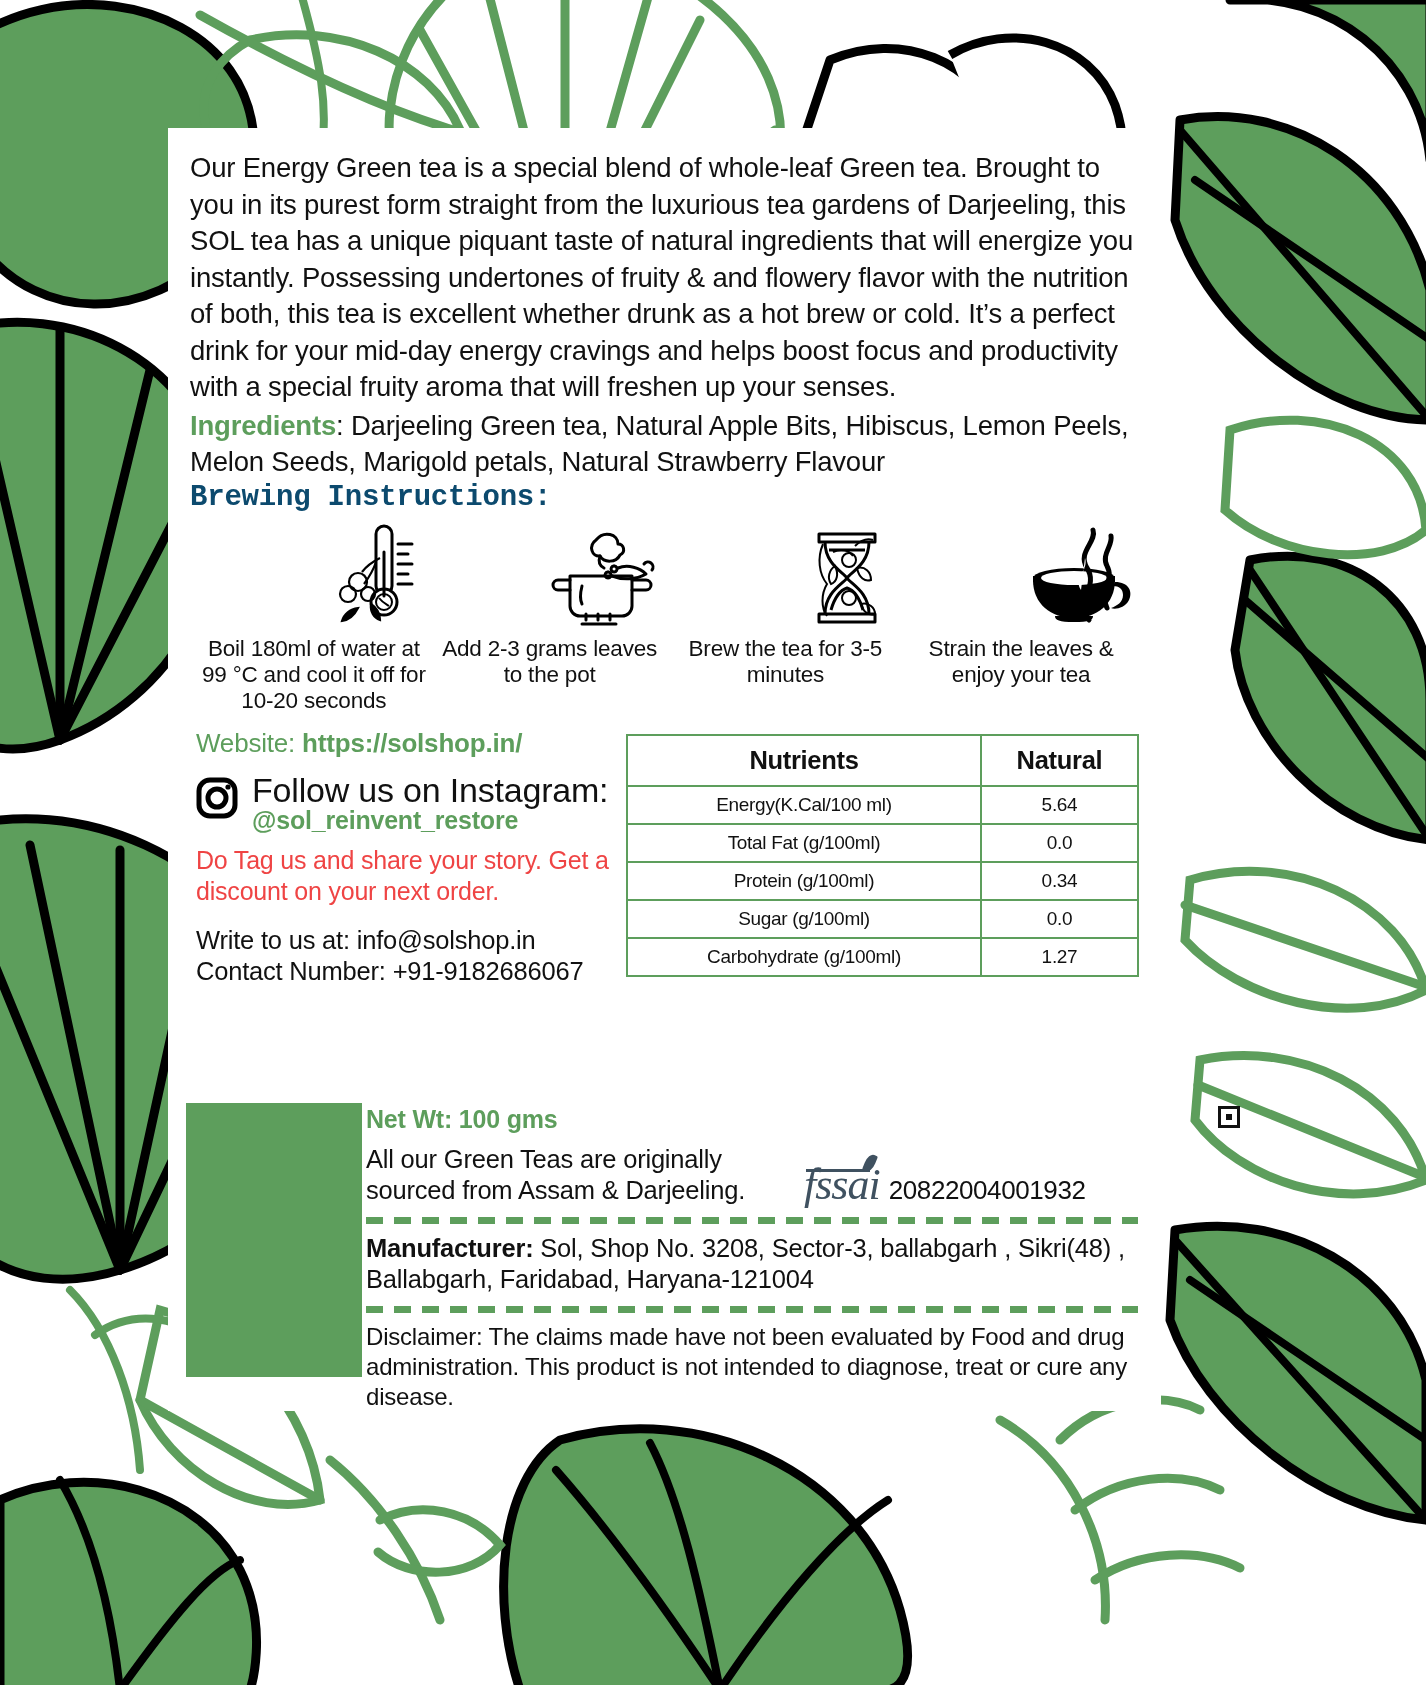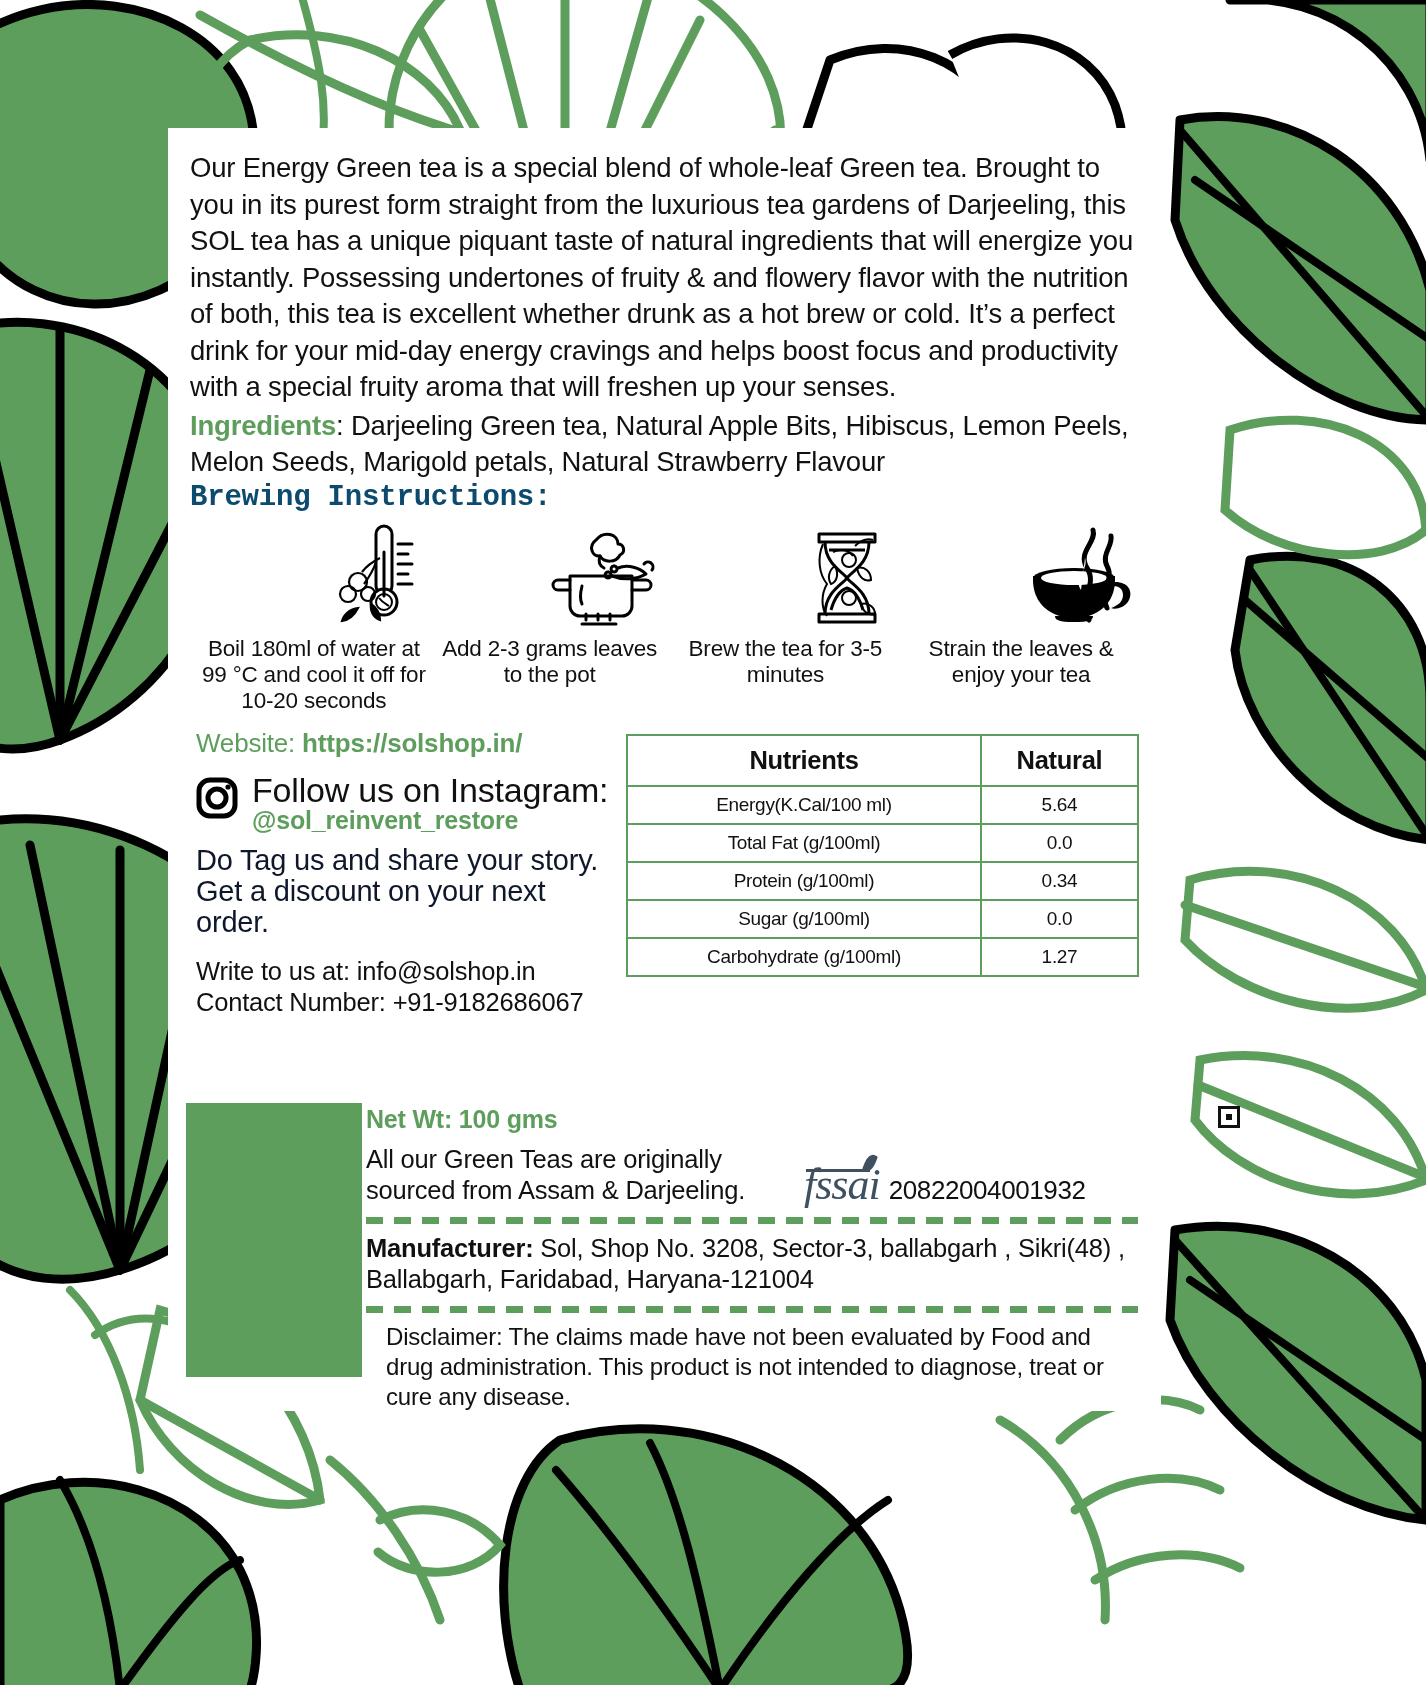--- a/index.html
+++ b/index.html
@@ -72,21 +72,21 @@
 
   #website-line { font-size: 26px; letter-spacing:-0.2px; }
   #website-line .url { font-weight: 700; font-size: 26px; }
 
   #ig-row { display:flex; align-items:flex-start; margin-top: 16px; }
   #ig-icon { width: 42px; height: 42px; flex: 0 0 42px; margin-top: 2px; }
   #ig-text { margin-left: 14px; }
   .ig-l1 { font-size: 34px; color:#111; letter-spacing:-0.2px; line-height:30px;}
   .ig-l2 { font-size: 25px; color:#5d9e5c; font-weight:700; letter-spacing:-0.2px; line-height:30px;}
 
-  #tag-note { margin-top: 10px; font-size: 29px; line-height: 31px; color:#0f172a; letter-spacing:-0.2px;}
+  #tag-note { margin-top: 10px; font-size: 25px; line-height: 31px; color:#ef4444; letter-spacing:-0.2px;}
   #write-note { margin-top: 18px; font-size: 25.5px; line-height: 31px; color:#111; letter-spacing:-0.2px;}
 
   
   table#nutrition {
     border-collapse: collapse;
     width: 100%;
     table-layout: fixed;
   }
   #nutrition td, #nutrition th {
     border: 2.5px solid #5d9e5c;
@@ -116,21 +116,21 @@
 
   .dashline {
     height: 7px;
     margin: 11px 0 9px 0;
     background-image: repeating-linear-gradient(to right,
       #5d9e5c 0px, #5d9e5c 17px, transparent 17px, transparent 28px);
   }
 
   #manufacturer { font-size: 25.5px; line-height: 31px; color:#111; letter-spacing:-0.2px; }
   #manufacturer b { font-weight: 700; }
-  #disclaimer { font-size: 24px; line-height: 30px; color:#111; letter-spacing:-0.2px; margin-top: 6px; margin-left: 20px;}
+  #disclaimer { font-size: 24px; line-height: 30px; color:#111; letter-spacing:-0.2px; margin-top: 6px;}
 
   
   #green-rect {
     position:absolute; left: 186px; top: 1103px;
     width: 176px; height: 274px;
     background: #5d9e5c;
     z-index: 6;
   }
 
   

